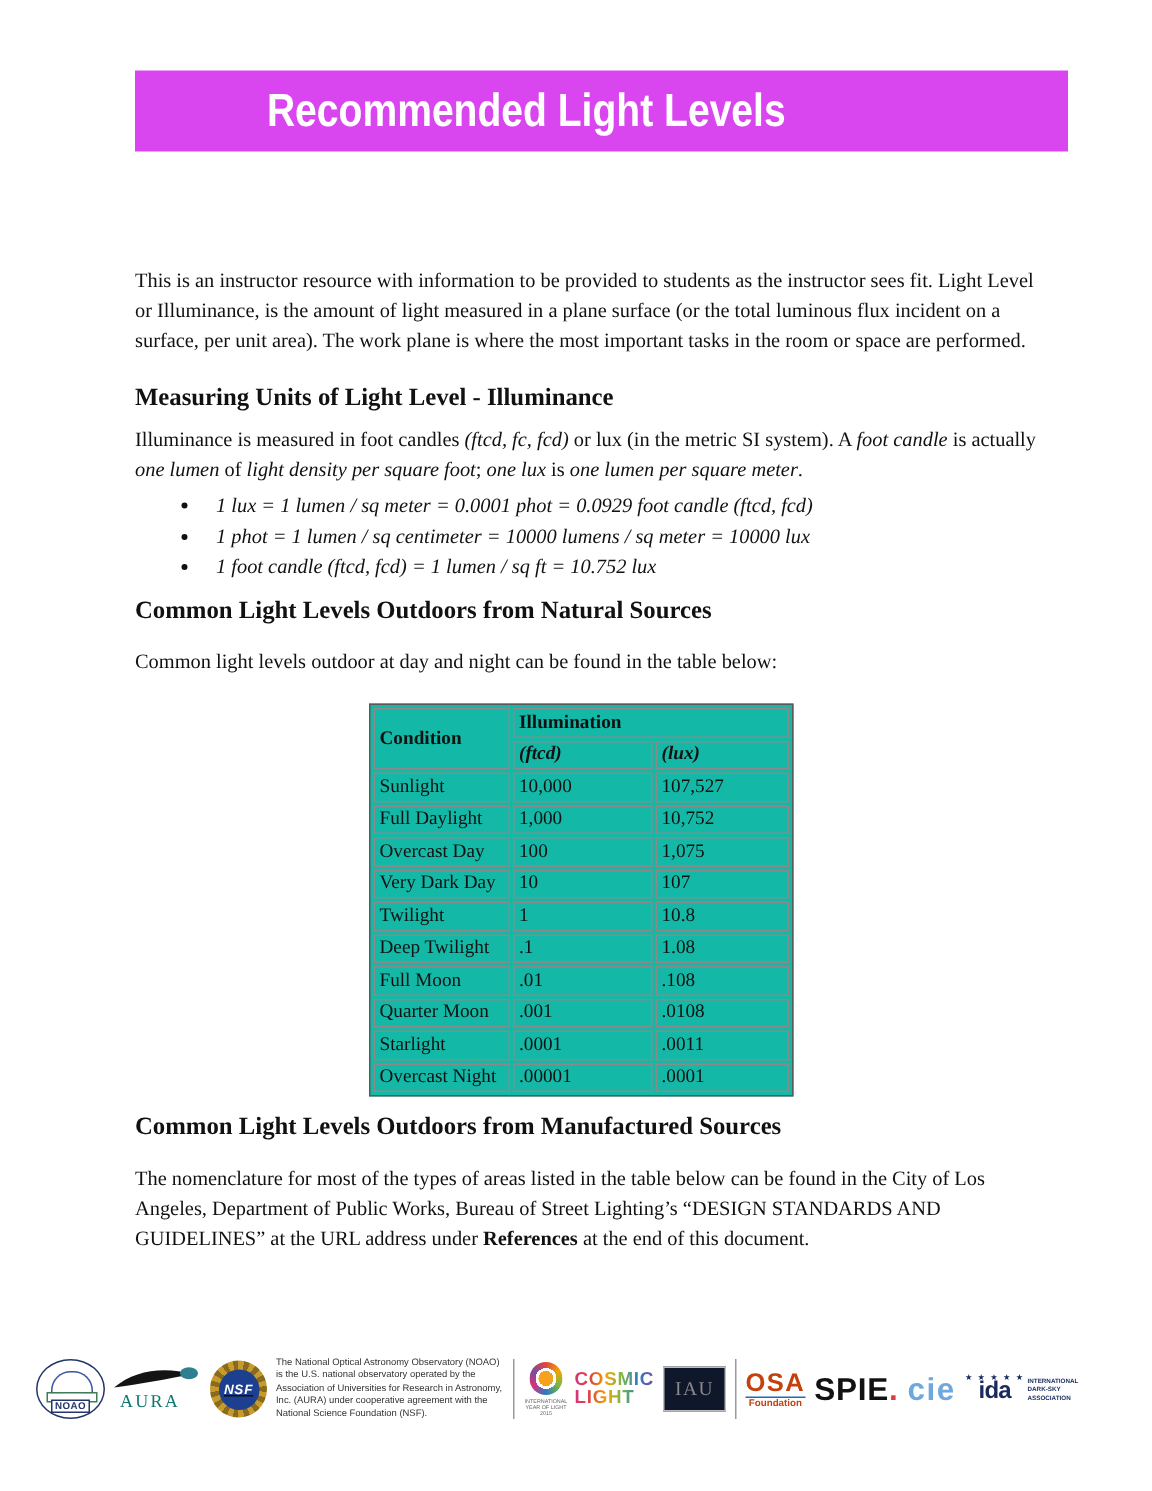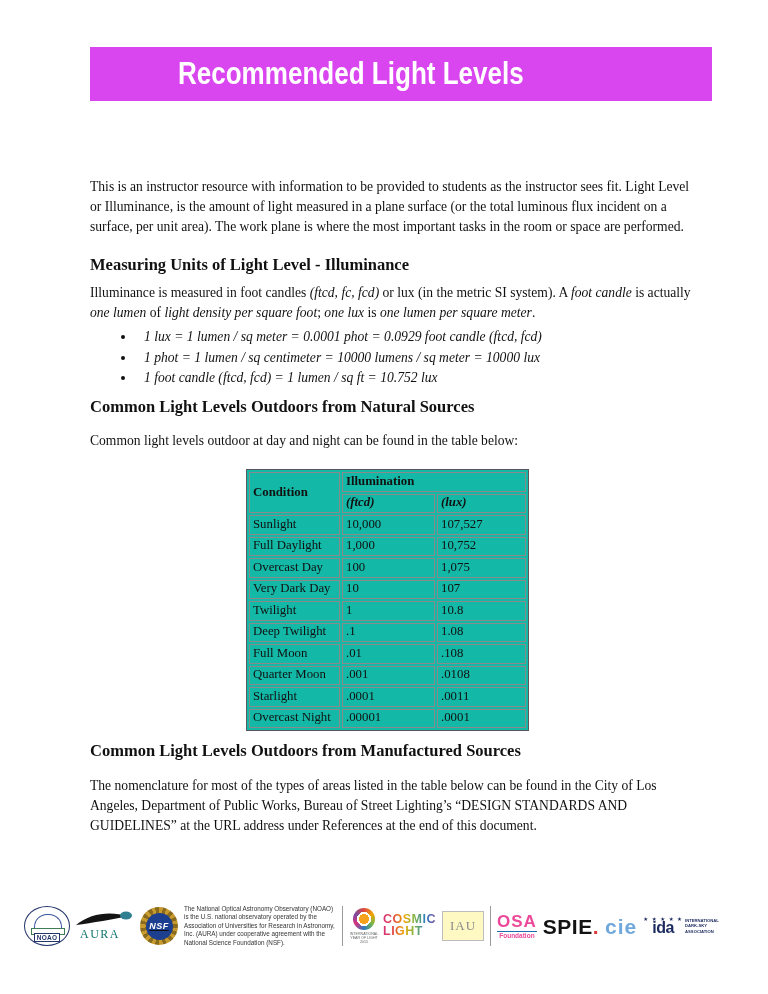--- a/index.html
+++ b/index.html
@@ -23,21 +23,21 @@
   .para-measuring{top:283px;}
   .bullets{top:327px;}
   .bullets ul{margin:0;padding-left:46px;list-style:disc;}
   .bullets li{font-style:italic;line-height:1.52;padding-left:8px;}
   .h2-natural{top:397px;}
   .para-natural{top:431px;}
   .h2-manufactured{top:741px;}
   .para-manufactured{top:776px;}
 
   .it{font-style:italic;}
-  .bd{font-weight:normal;}
+  .bd{font-weight:bold;}
 
   
   .lt-wrap{position:absolute;top:469px;left:246px;}
   table.lt{border-collapse:separate;border-spacing:2px;border:1px solid #5a5a5a;
            background:#14b8a6;font-size:12.8px;}
   table.lt th,table.lt td{border:1px solid #8a8a8a;padding:0 4px 1px 3px;height:16.5px;
            text-align:left;vertical-align:middle;font-weight:normal;white-space:nowrap;}
   table.lt th{font-weight:bold;}
   table.lt .c-cond{width:82px;}
   table.lt .c-ftcd{width:84px;}
@@ -75,25 +75,25 @@
   .cosmic{display:flex;align-items:center;gap:4px;flex:0 0 auto;}
   .cosmic-iconwrap{display:flex;flex-direction:column;align-items:center;width:30px;}
   .cosmic-icon{width:22px;height:22px;border-radius:50%;
      background:radial-gradient(circle,#f6a21d 0 5px,#ffffff 5px 7px,transparent 7px),
      conic-gradient(#e0473d,#f0a500,#7ab648,#2b7cc1,#d8327c,#7a4ba0,#e0473d);}
   .cosmic-sub{font-size:3.6px;color:#666;text-align:center;margin-top:2px;line-height:1.2;}
   .cosmic-word{font-size:12.5px;font-weight:bold;line-height:.95;letter-spacing:.5px;
      background:linear-gradient(90deg,#d8327c,#e0473d,#f0a500,#7ab648,#2b7cc1,#7a4ba0);
      -webkit-background-clip:text;background-clip:text;color:transparent;}
 
-  .iau-logo{flex:0 0 auto;width:40px;height:28px;border:1px solid #bdbdbd;background:#fef9c3;
+  .iau-logo{flex:0 0 auto;width:40px;height:28px;border:1px solid #bdbdbd;background:#0f172a;
             display:flex;align-items:center;justify-content:center;
             font-size:13px;color:#8a8a8a;letter-spacing:1px;font-family:"Liberation Serif",serif;}
 
-  .osa-logo{flex:0 0 auto;text-align:center;color:#ec4899;line-height:1;}
+  .osa-logo{flex:0 0 auto;text-align:center;color:#c2410c;line-height:1;}
   .osa-top{font-size:17px;font-weight:600;letter-spacing:1px;border-bottom:1.6px solid #1b6cb0;padding-bottom:1px;}
   .osa-sub{font-size:6.5px;font-weight:bold;margin-top:1px;}
 
   .spie-logo{flex:0 0 auto;font-size:21px;font-weight:900;color:#121212;letter-spacing:.5px;line-height:1;}
   .spie-dot{color:#e03a3e;}
   .cie-logo{flex:0 0 auto;font-size:21px;font-weight:bold;color:#6fa8dc;line-height:1;letter-spacing:1px;}
 
   .ida-logo{flex:0 0 auto;display:flex;align-items:center;gap:2px;color:#1b2a5e;}
   .ida-main{text-align:center;line-height:.8;}
   .ida-stars{font-size:5.5px;letter-spacing:1px;}

